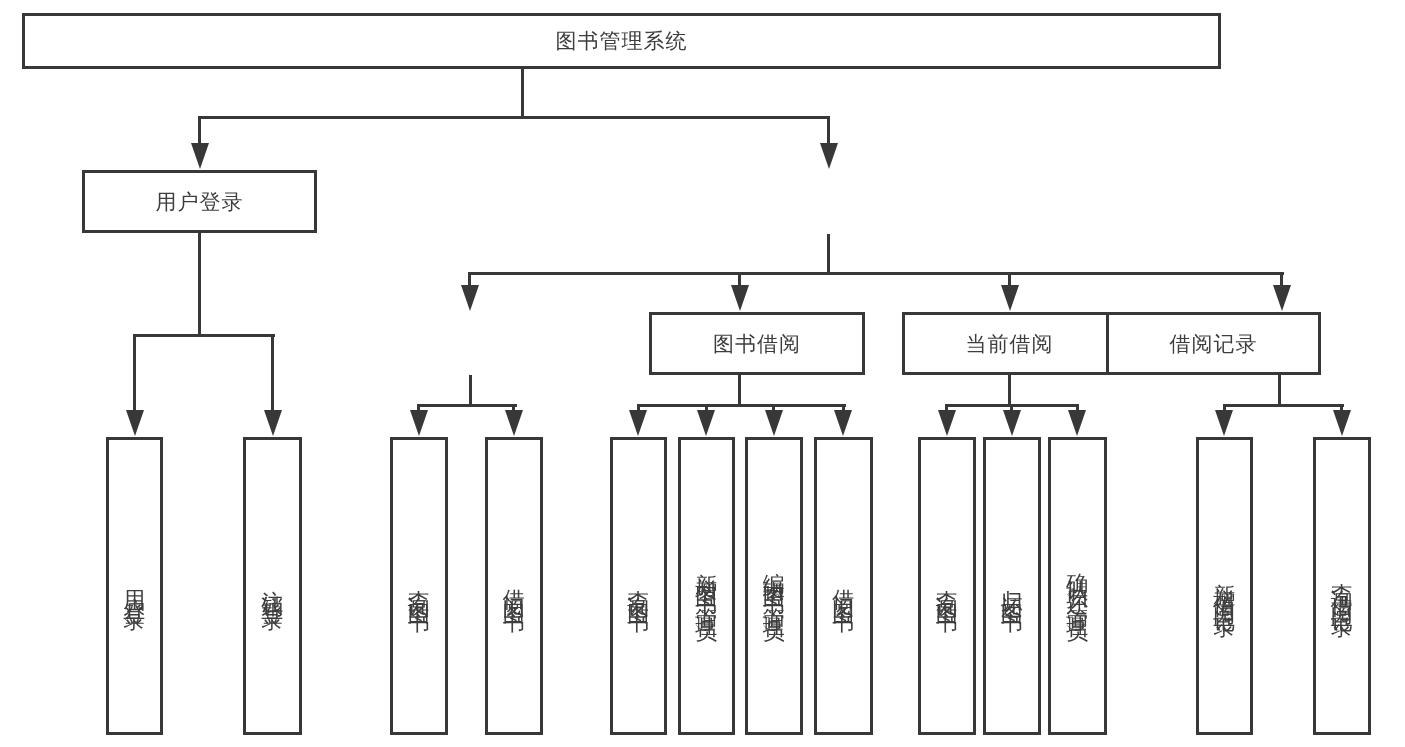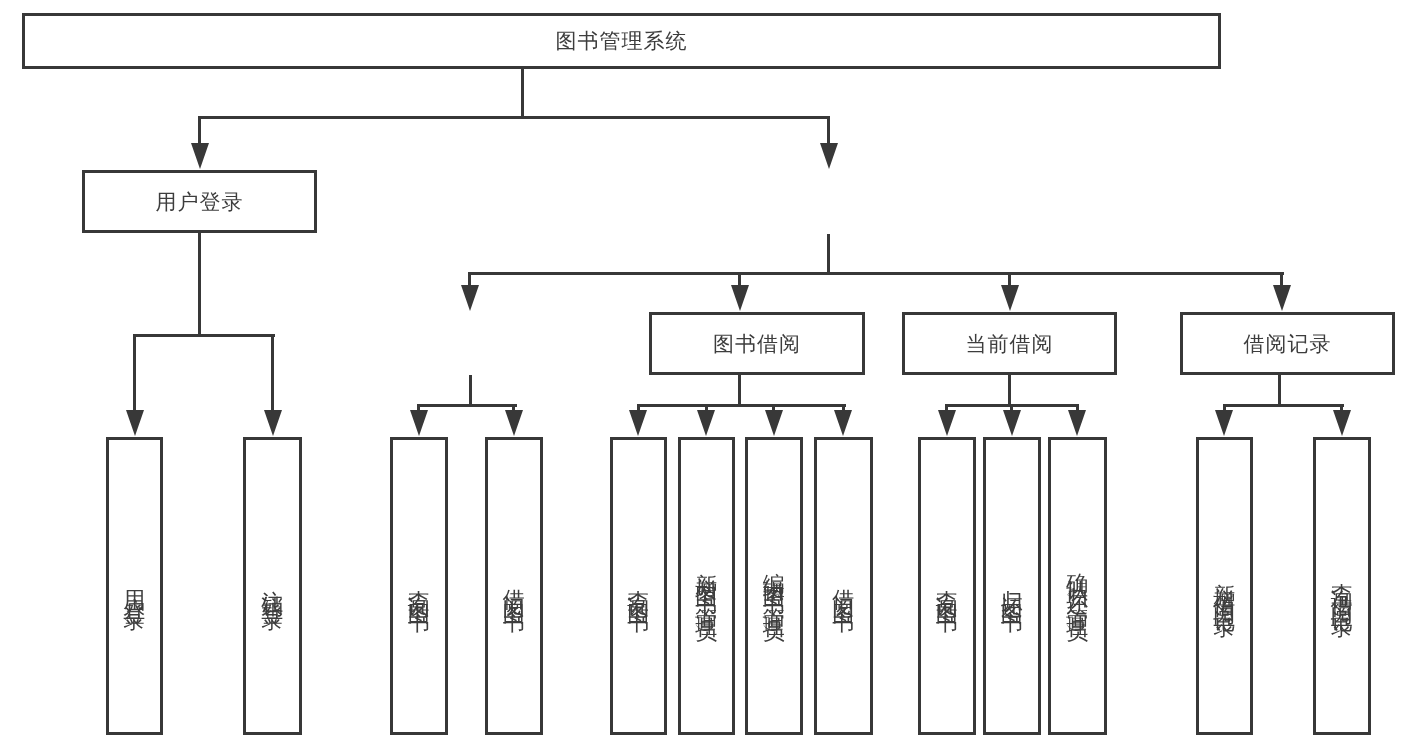--- a/index.html
+++ b/index.html
@@ -73,21 +73,21 @@
   <div class="a" style="left:731px;top:285px;"></div>
   <div class="a" style="left:1001px;top:285px;"></div>
   <div class="a" style="left:1273px;top:285px;"></div>
 
   <div class="node" style="left:632px;top:312px;width:216px;height:63px;margin-left:17px;">
     <span>图书借阅</span>
   </div>
   <div class="node" style="left:902px;top:312px;width:215px;height:63px;">
     <span>当前借阅</span>
   </div>
-  <div class="node" style="left:1180px;top:312px;width:215px;height:63px;">
+  <div class="node" style="left:1106px;top:312px;width:215px;height:63px;">
     <span>借阅记录</span>
   </div>
 
   <div class="v" style="left:469px;top:375px;height:31px;"></div>
   <div class="h" style="left:417px;top:404px;width:100px;"></div>
   <div class="v" style="left:417px;top:404px;height:10px;"></div>
   <div class="v" style="left:512px;top:404px;height:10px;"></div>
   <div class="a" style="left:410px;top:410px;"></div>
   <div class="a" style="left:505px;top:410px;"></div>
 

